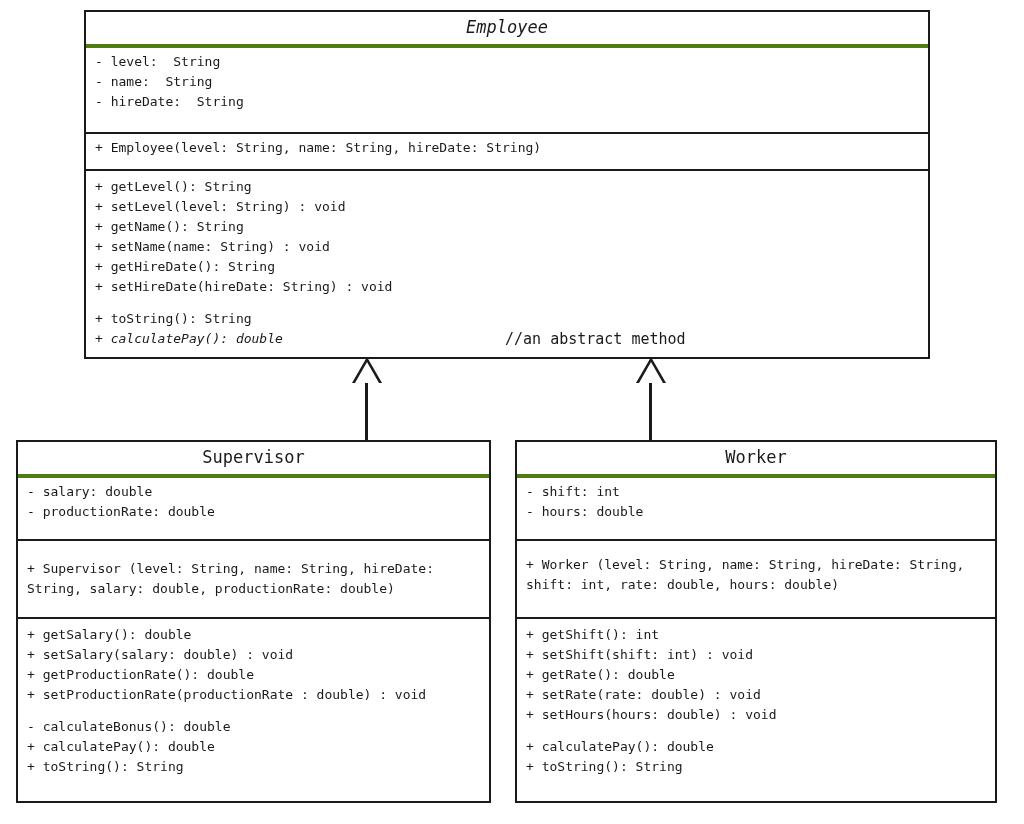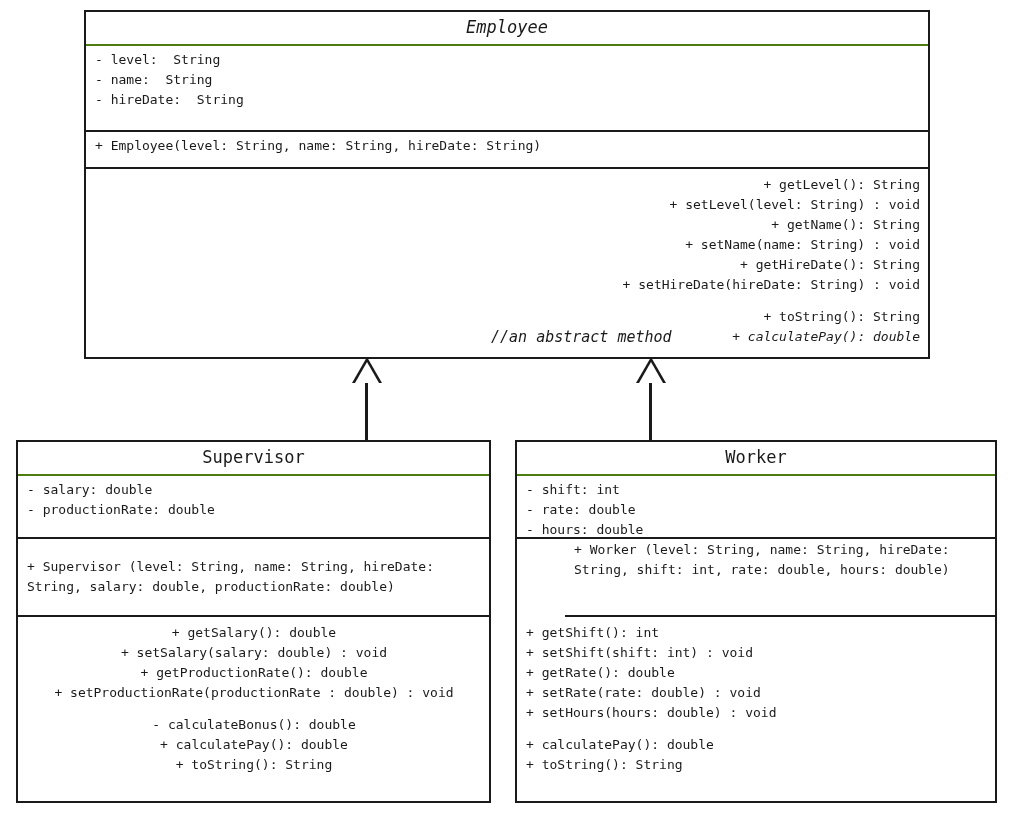--- a/index.html
+++ b/index.html
@@ -30,21 +30,21 @@
     border: 2px solid #1a1a1a;
     background: #ffffff;
     z-index: 2;
   }
   .uml-title {
     box-sizing: border-box;
     text-align: center;
     font-size: 17px;
     line-height: 1.0;
     padding: 7px 4px 8px 4px;
-    border-bottom: 2px solid #4d7c0f;
+    border-bottom: 4px solid #4d7c0f;
     white-space: pre;
     letter-spacing: 0px;
   }
   .uml-title.abstract { font-style: italic; }
 
   .uml-section {
     box-sizing: border-box;
     padding: 4px 8px 4px 9px;
     border-bottom: 2px solid #1a1a1a;
   }
@@ -58,25 +58,24 @@
     letter-spacing: 0px;
   }
   .uml-line.italic { font-style: italic; }
   .uml-line.spacer { height: 12px; line-height: 12px; }
 
   .uml-line-wrap {
     position: relative;
   }
   .uml-note {
     position: absolute;
-    left: 396px;
+    left: 410px;
     top: 0;
     font-size: 15px;
     line-height: 20px;
-    font-style: italic;
     white-space: pre;
   }
 
   
   .gen-connector {
     position: absolute;
     z-index: 1;
   }
   .gen-stem {
     position: absolute;
@@ -115,21 +114,21 @@
     <div class="uml-section" style="height:86px;">
       <div class="uml-line">- level:  String</div>
       <div class="uml-line">- name:  String</div>
       <div class="uml-line">- hireDate:  String</div>
     </div>
 
     <div class="uml-section" style="height:37px; ">
       <div class="uml-line">+ Employee(level: String, name: String, hireDate: String)</div>
     </div>
 
-    <div class="uml-section last" style="padding-top:6px;text-align:right;">
+    <div class="uml-section last" style="padding-top:6px;">
       <div class="uml-line">+ getLevel(): String</div>
       <div class="uml-line">+ setLevel(level: String) : void</div>
       <div class="uml-line">+ getName(): String</div>
       <div class="uml-line">+ setName(name: String) : void</div>
       <div class="uml-line">+ getHireDate(): String</div>
       <div class="uml-line">+ setHireDate(hireDate: String) : void</div>
       <div class="uml-line spacer"></div>
       <div class="uml-line">+ toString(): String</div>
       <div class="uml-line-wrap">
         <div class="uml-line italic">+ calculatePay(): double</div>
@@ -144,43 +143,42 @@
 
     <div class="uml-section" style="height:63px;">
       <div class="uml-line">- salary: double</div>
       <div class="uml-line">- productionRate: double</div>
     </div>
 
     <div class="uml-section" style="height:78px; padding-top:18px;">
       <div class="uml-line">+ Supervisor (level: String, name: String, hireDate: String, salary: double, productionRate: double)</div>
     </div>
 
-    <div class="uml-section last" style="padding-top:6px;text-align:center;">
+    <div class="uml-section last" style="padding-top:6px;">
       <div class="uml-line">+ getSalary(): double</div>
       <div class="uml-line">+ setSalary(salary: double) : void</div>
       <div class="uml-line">+ getProductionRate(): double</div>
       <div class="uml-line">+ setProductionRate(productionRate : double) : void</div>
       <div class="uml-line spacer"></div>
       <div class="uml-line">- calculateBonus(): double</div>
       <div class="uml-line">+ calculatePay(): double</div>
       <div class="uml-line">+ toString(): String</div>
     </div>
   </div>
 
   <div class="uml-class" style="left:515px; top:440px; width:482px; height:363px;">
 
     <div class="uml-title">Worker</div>
 
     <div class="uml-section" style="height:63px;">
       <div class="uml-line">- shift: int</div>
-      <div class="uml-line">- rate: double</div>
       <div class="uml-line">- hours: double</div>
     </div>
 
-    <div class="uml-section" style="height:78px; padding-top:1px;margin-left:48px;">
+    <div class="uml-section" style="height:78px; padding-top:14px;">
       <div class="uml-line">+ Worker (level: String, name: String, hireDate: String, shift: int, rate: double, hours: double)</div>
     </div>
 
     <div class="uml-section last" style="padding-top:6px;">
       <div class="uml-line">+ getShift(): int</div>
       <div class="uml-line">+ setShift(shift: int) : void</div>
       <div class="uml-line">+ getRate(): double</div>
       <div class="uml-line">+ setRate(rate: double) : void</div>
       <div class="uml-line">+ setHours(hours: double) : void</div>
       <div class="uml-line spacer"></div>

